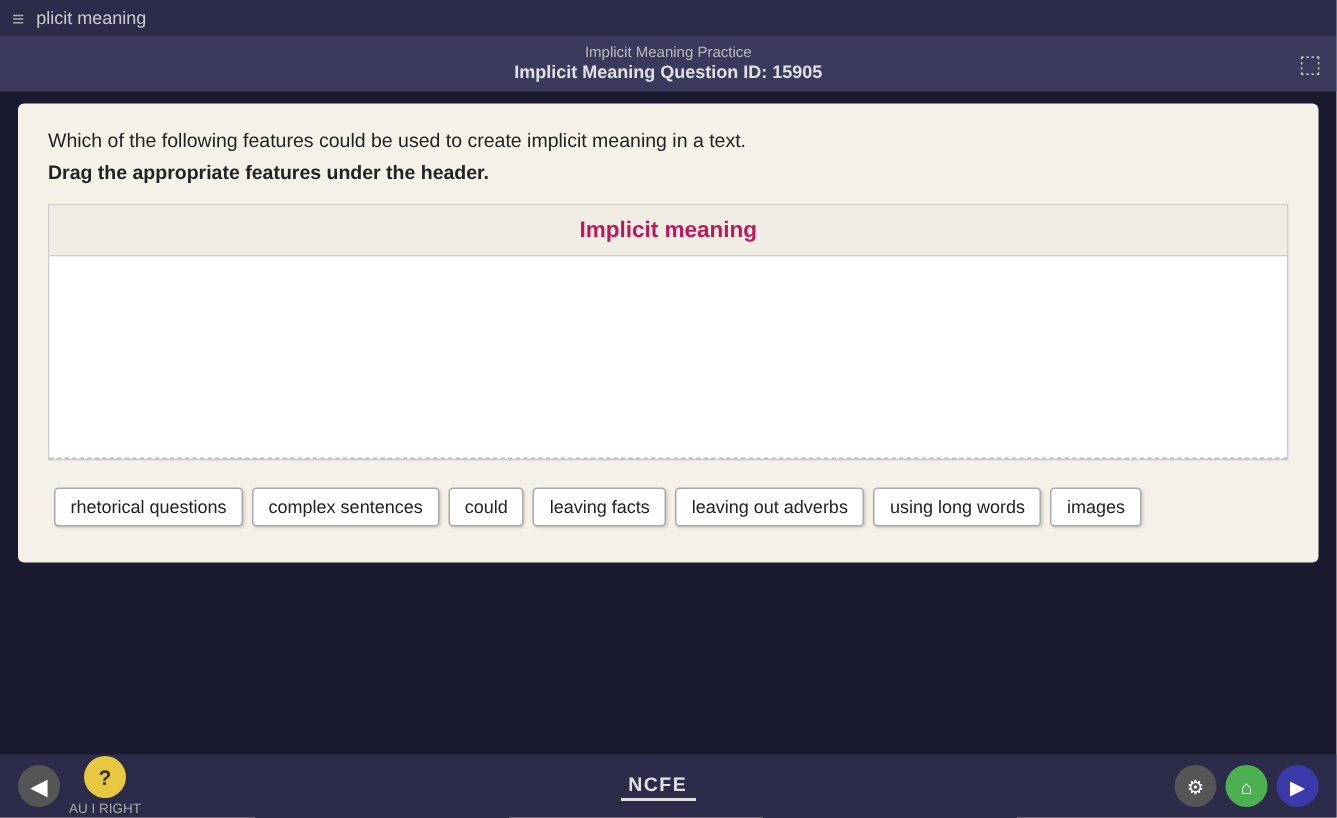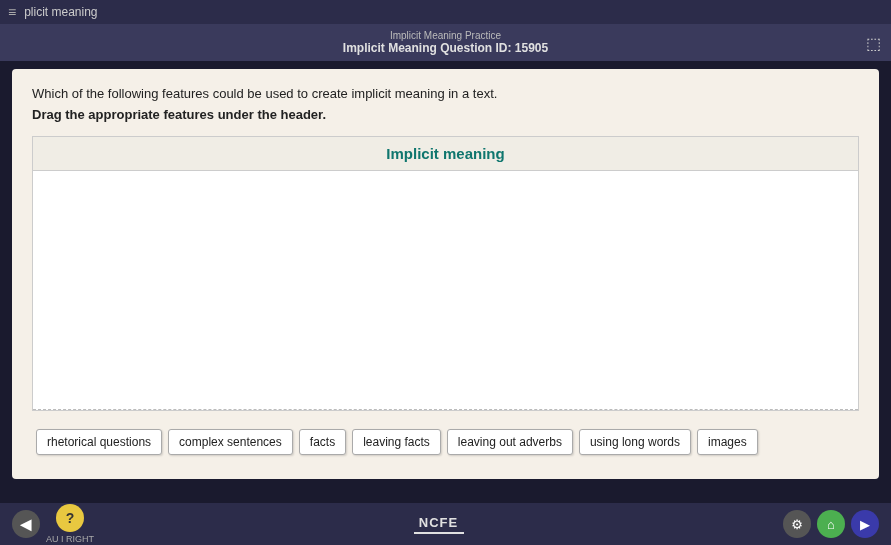--- a/index.html
+++ b/index.html
@@ -45,21 +45,21 @@
       color: #ccc;
       font-size: 16px;
     }
 
     
     .main-content {
       background: #f5f0e8;
       margin: 8px 12px;
       border-radius: 4px;
       padding: 16px 20px;
-      height: 410px;
+      height: 306px;
       display: flex;
       flex-direction: column;
     }
 
     .instruction-text {
       font-size: 13px;
       color: #222;
       line-height: 1.4;
     }
     .instruction-bold {
@@ -78,21 +78,21 @@
       display: flex;
       flex-direction: column;
     }
     .drop-zone-header {
       background: #f0ede5;
       border-bottom: 1px solid #ccc;
       text-align: center;
       padding: 8px;
       font-size: 15px;
       font-weight: bold;
-      color: #0f766e;
+      color: #be185d;
     }
     .drop-zone-body {
       flex: 1;
       background: #fff;
       border-bottom: 1px dashed #bbb;
     }
 
     
     .items-area {
       margin-top: 10px;
@@ -229,21 +229,21 @@
   <p class="instruction-bold">Drag the appropriate features under the header.</p>
 
   <div class="drop-zone-container">
     <div class="drop-zone-header">Implicit meaning</div>
     <div class="drop-zone-body"></div>
   </div>
 
   <div class="items-area" id="items-area">
   <div class="drag-item" draggable="true">rhetorical questions</div>
       <div class="drag-item" draggable="true">complex sentences</div>
-      <div class="drag-item" draggable="true">facts</div>
+      <div class="drag-item" draggable="true">could</div>
       <div class="drag-item" draggable="true">leaving facts</div>
       <div class="drag-item" draggable="true">leaving out adverbs</div>
       <div class="drag-item" draggable="true">using long words</div>
       <div class="drag-item" draggable="true">images</div>
     </div>
 </div>
 
 <div class="bottom-bar">
   <div class="bottom-left">
     <div class="bottom-nav-group">

